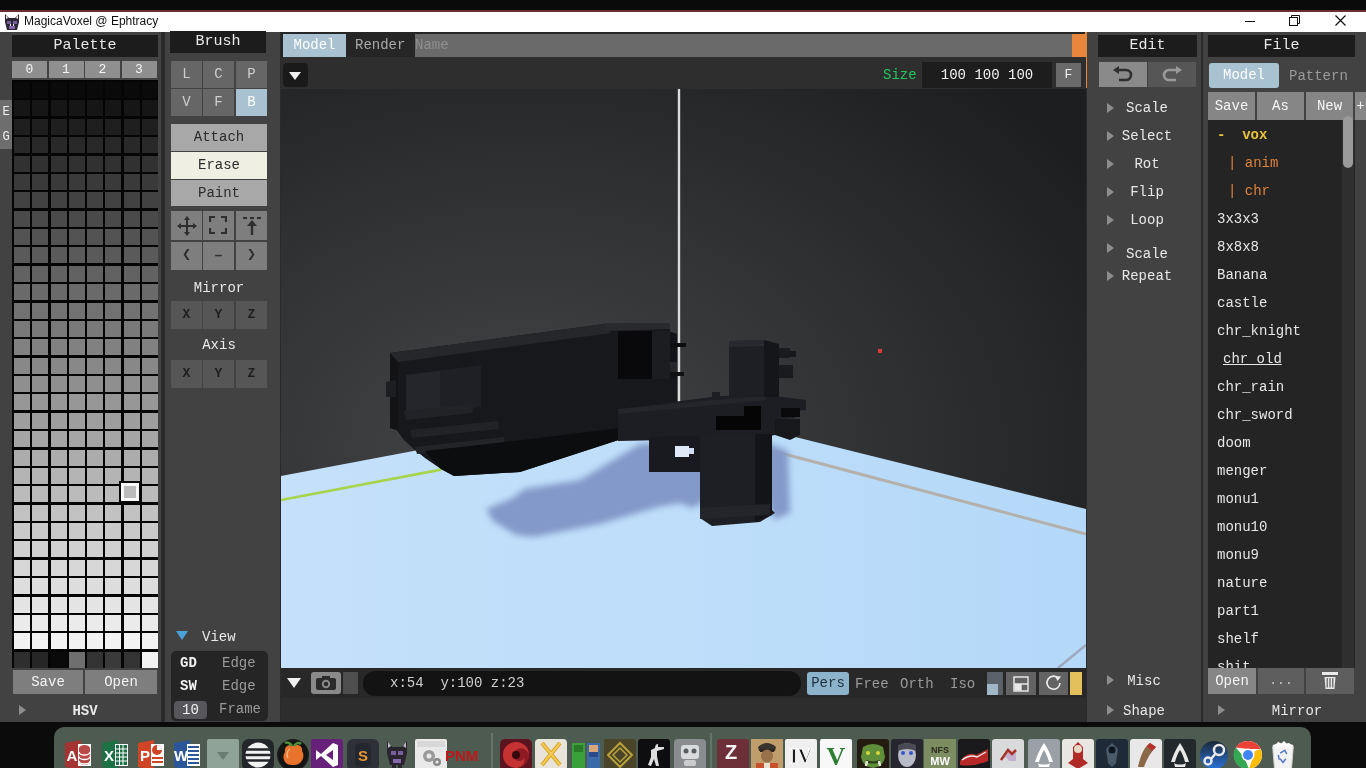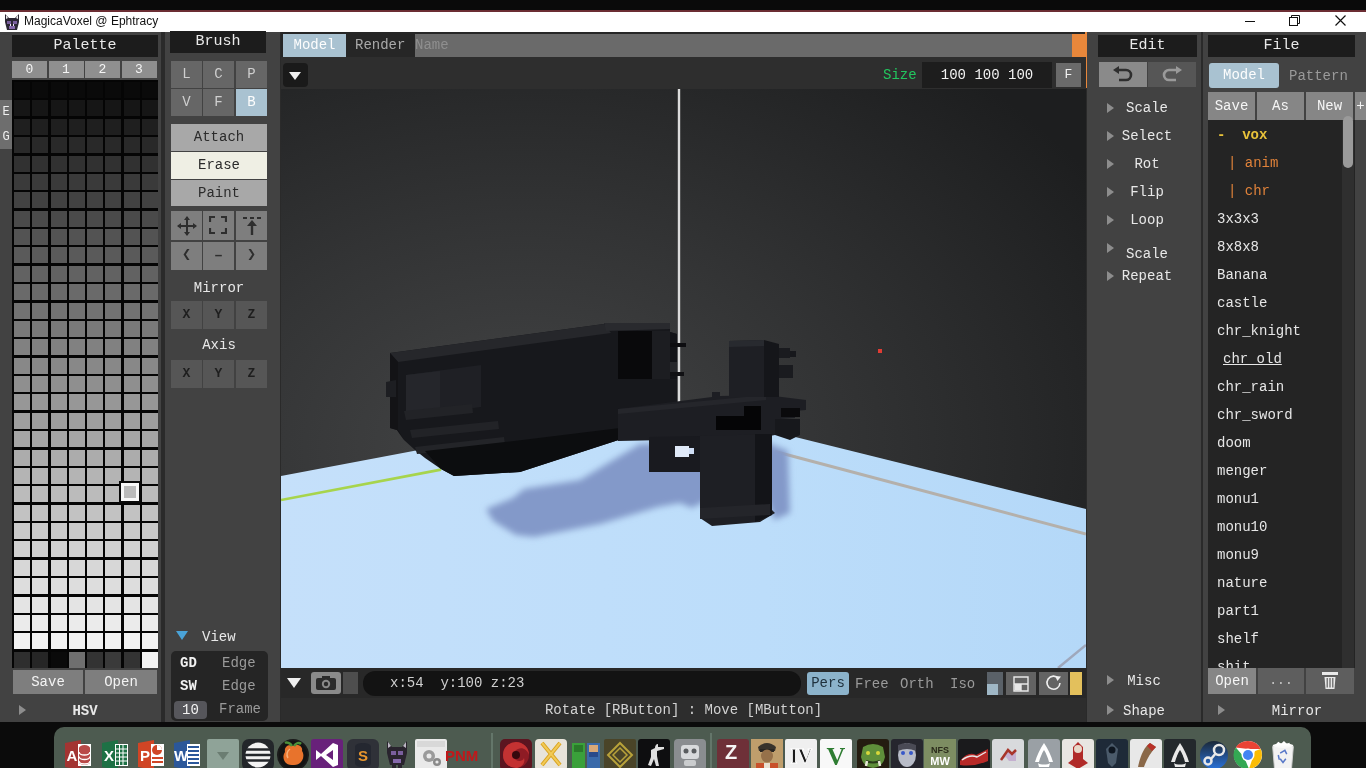--- a/index.html
+++ b/index.html
@@ -505,21 +505,20 @@
       <path d="M1 1 H15 V15 H1 Z M1 8 H15 M8 8 V15" fill="none" stroke="#e8e8e8" stroke-width="1.4"></path>
   </svg>
   <div class="abs" style="left:1039px;top:662px;width:29px;height:23px;background:#636363"></div>
   <svg class="abs" style="left:1045px;top:665px" width="17" height="17" viewBox="0 0 17 17">
     <path d="M13.5 3.5 A6.5 6.5 0 1 0 15 8" fill="none" stroke="#efefef" stroke-width="1.6"></path>
     <polygon points="10,1 16,1.5 12.5,6" fill="#efefef"></polygon>
   </svg>
   <div class="abs" style="left:1070px;top:662px;width:12px;height:23px;background:#e3c05c"></div>
 
   <div class="abs" style="left:281px;top:688px;width:805px;height:24px;background:#2d2d2d"></div>
-  <div class="abs" style="left:281px;top:692px;width:805px;text-align:center;color:#d2d2d2;font-size:14px">Rotate [RButton] : Move [MButton]</div>
 
   <div class="abs panel" style="left:1087px;top:22px;width:114px;height:690px"></div>
   <div class="abs hdr" style="left:1098px;top:25px;width:99px;height:22px">Edit</div>
   <div class="abs" style="left:1099px;top:52px;width:48px;height:25px;background:#8a8a8a"></div>
   <div class="abs" style="left:1148px;top:52px;width:48px;height:25px;background:#565656"></div>
   <svg class="abs" style="left:1113px;top:56px" width="20" height="17" viewBox="0 0 20 17">
     <path d="M4 4 H13 A5 5 0 0 1 13 14 H6" fill="none" stroke="#2e2e2e" stroke-width="2.6"></path>
     <polygon points="6,0 6,8 0,4" fill="#2e2e2e"></polygon>
   </svg>
   <svg class="abs" style="left:1162px;top:56px" width="20" height="17" viewBox="0 0 20 17">

